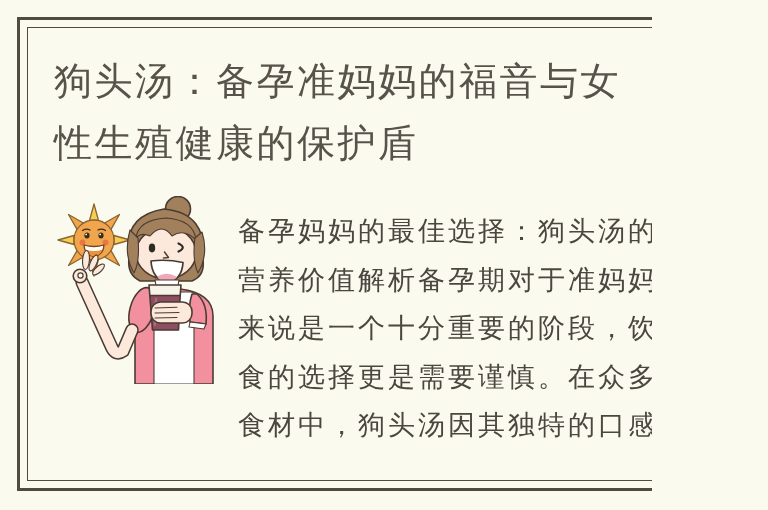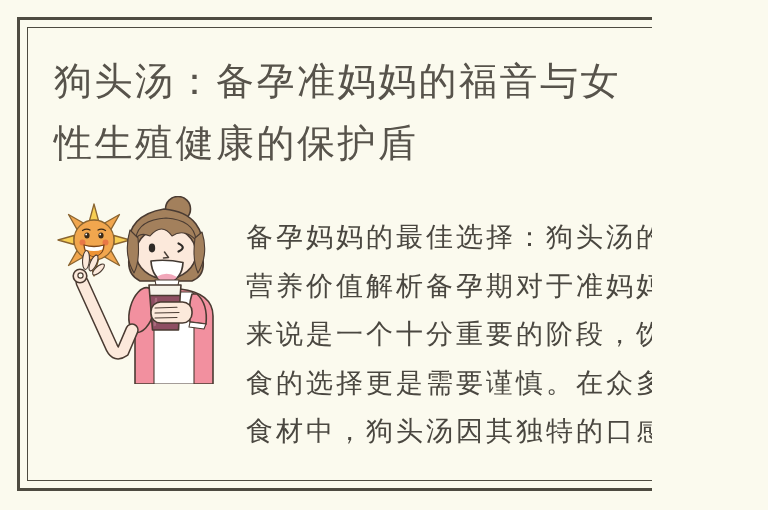--- a/index.html
+++ b/index.html
@@ -13,21 +13,21 @@
   .outer-frame{position:absolute;left:17px;top:17px;width:734px;height:474px;
     border:3px solid var(--border);box-sizing:border-box;}
   .inner-frame{position:absolute;left:7px;top:7px;right:7px;bottom:7px;
     border:1.5px solid var(--border);box-sizing:border-box;}
   .article-title{position:absolute;left:54px;top:50px;width:584px;margin:0;
     font-family:"Liberation Sans","DejaVu Sans",sans-serif;font-weight:500;
     font-size:38px;line-height:62px;letter-spacing:2.5px;color:var(--title_color);
     word-break:break-all;}
   .illustration{position:absolute;left:56px;top:196px;width:168px;height:188px;}
   .article-body{position:absolute;left:231px;top:200px;width:432px;max-height:246px;
-    margin:15px;overflow:hidden;font-family:Liberation Mono, monospace;font-size:27px;line-height:48.5px;
+    margin:7px;overflow:hidden;font-family:Liberation Serif, serif;font-size:27px;line-height:48.5px;
     letter-spacing:3px;color:var(--body_color);word-break:break-all;}
   
   .f-pink{fill:var(--pink)} .f-skin{fill:var(--skin)} .f-hair{fill:var(--hair)}
   .f-drink{fill:var(--drink)} .f-sunO{fill:var(--sun_orange)} .f-sunY{fill:var(--sun_yellow)}
   .f-white{fill:var(--white)} .f-none{fill:none}
   .s-out{stroke:var(--outline);stroke-width:1.6;stroke-linejoin:round;stroke-linecap:round}
   .s-thin{stroke:var(--outline);stroke-width:1.1;stroke-linejoin:round;stroke-linecap:round}
   .s-sun{stroke:#8A6430;stroke-width:1.3;stroke-linejoin:round}
 </style>
 </head>

